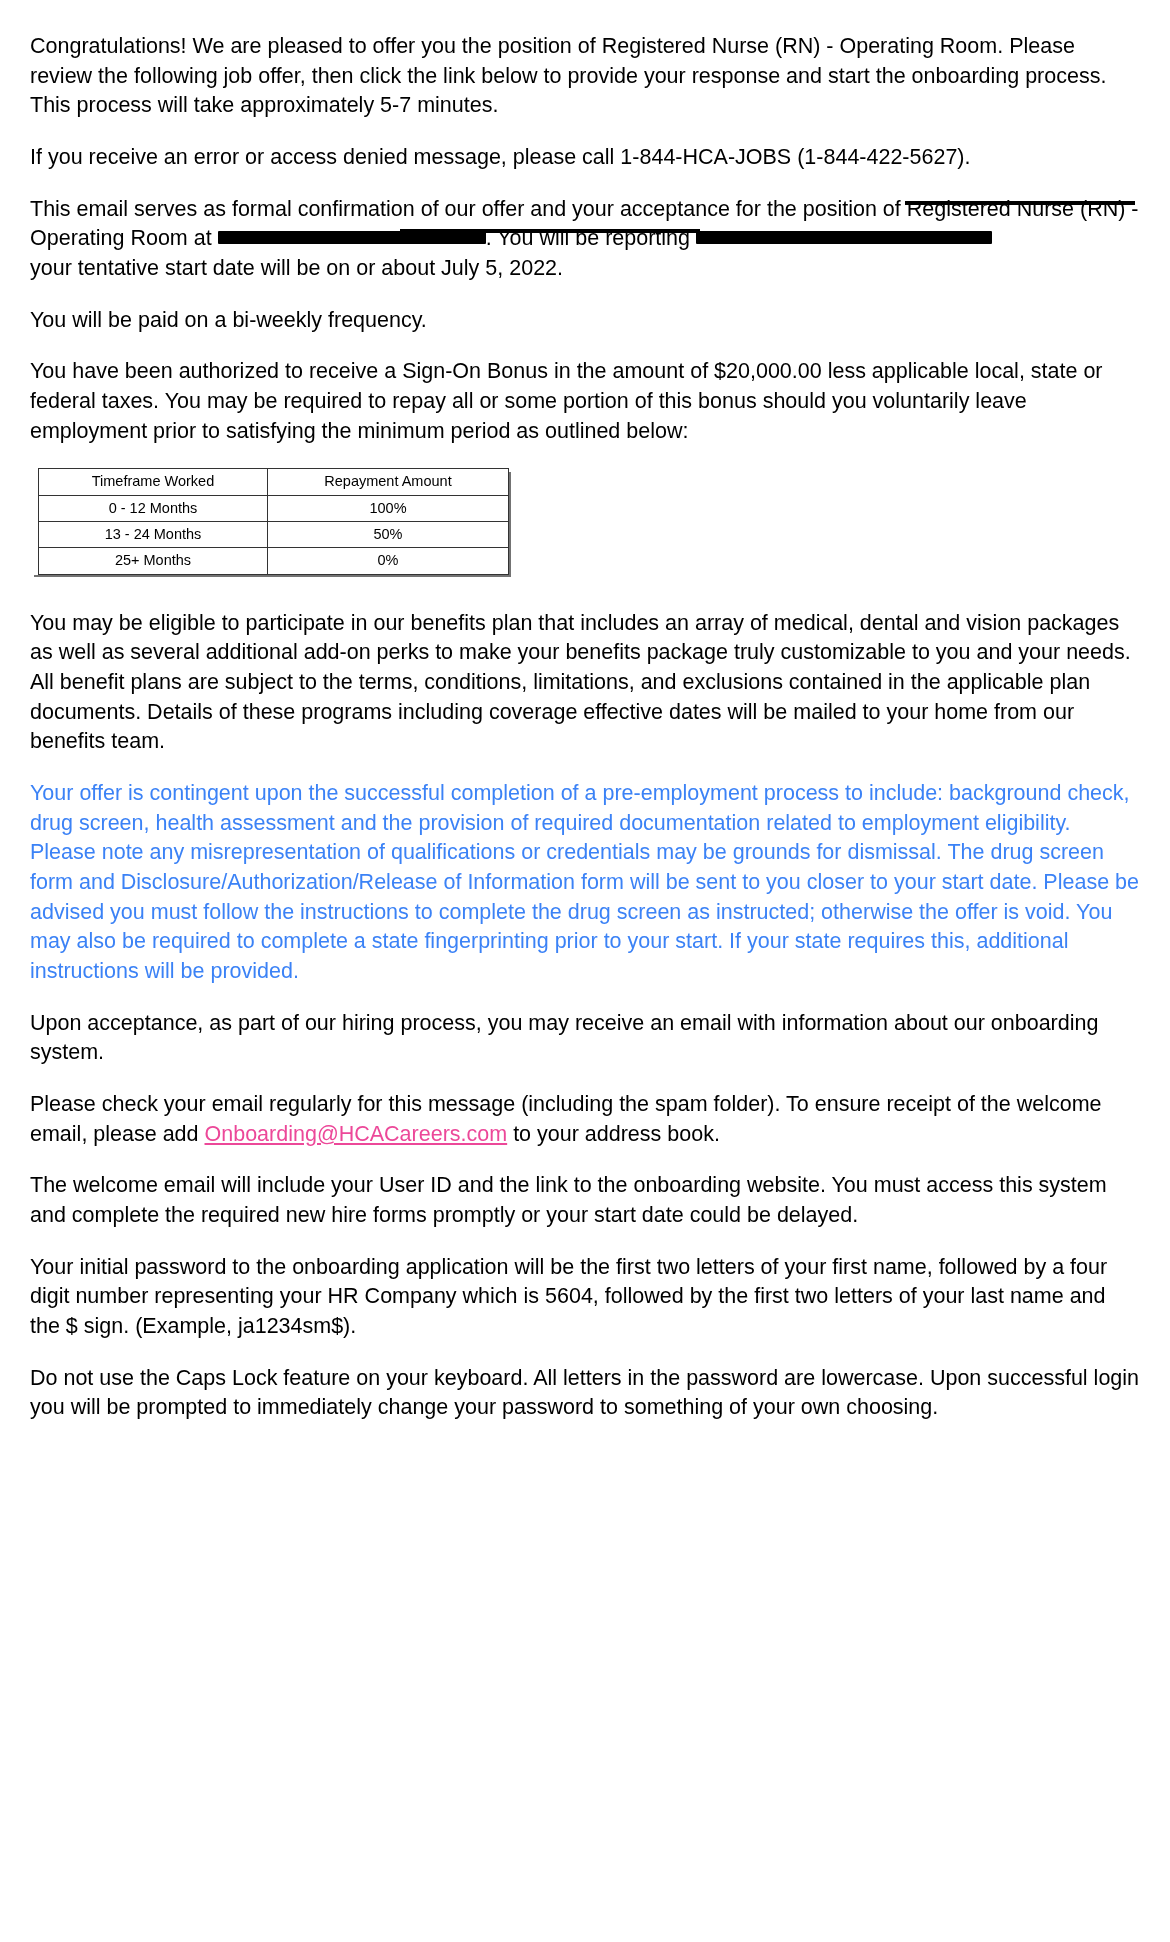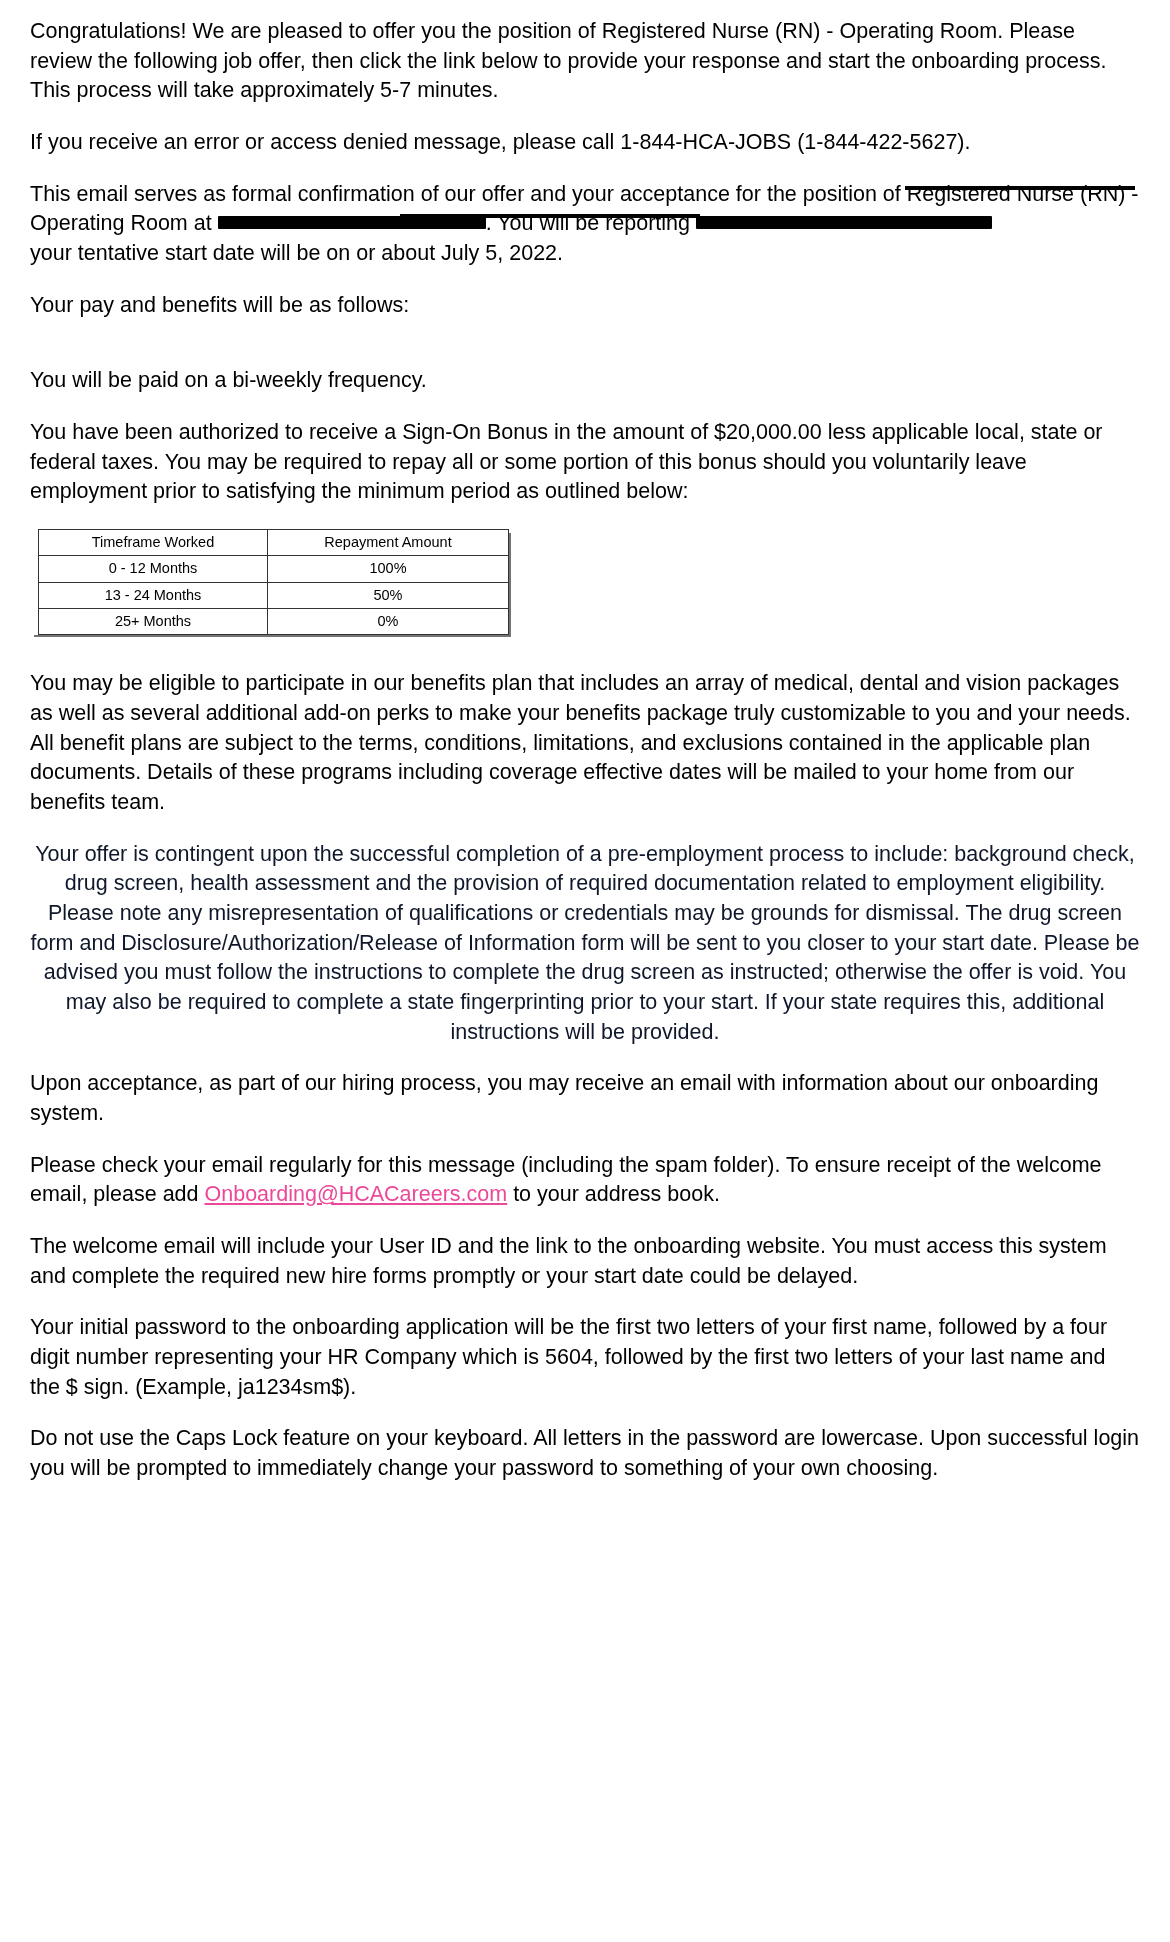--- a/index.html
+++ b/index.html
@@ -8,33 +8,32 @@
     background: #ffffff;
   }
   body {
     width: 1170px;
     min-height: 1942px;
     font-family: "Liberation Sans", sans-serif;
     color: #000000;
     -webkit-font-smoothing: antialiased;
   }
   .page {
-    padding: 17px 30px 30px 30px;
+    padding: 32px 30px 30px 30px;
     box-sizing: border-box;
     width: 1170px;
   }
   p.para {
     font-size: 21.5px;
     line-height: 1.38;
     margin: 0 0 22px 0;
     color: #000;
   }
   p.para.muted {
-    color: #0f172a;
-    text-align: center;
+    color: #3b82f6;
   }
   p.spacer-after {
     margin-bottom: 46px;
   }
   .link {
     color: #ec4899;
     text-decoration: underline;
   }
   .redaction {
     display: inline-block;
@@ -89,21 +88,20 @@
   <p class="para" style="position:relative;">
     <span>This email serves as formal confirmation of our offer and your acceptance for the position of Registered Nurse (RN) - Operating Room at</span>
     <span class="redaction redact-1"></span><span>. You will be reporting</span>
     <span class="redaction redact-2"></span>
     <br>
     <span>your tentative start date will be on or about July 5, 2022.</span>
     <span class="strike-line" style="left:875px; top:6px; width:230px;"></span>
     <span class="strike-line" style="left:370px; top:34px; width:300px;"></span>
   </p>
 
-  <p class="para spacer-after">Your pay and benefits will be as follows:</p>
 
 
   <p class="para">You will be paid on a bi-weekly frequency.</p>
 
   <p class="para">You have been authorized to receive a Sign-On Bonus in the amount of $20,000.00 less applicable local, state or federal taxes. You may be required to repay all or some portion of this bonus should you voluntarily leave employment prior to satisfying the minimum period as outlined below:</p>
 
   <div class="table-wrap">
     <span class="tbl-shadow">
       <table class="bonus">
         <thead>

